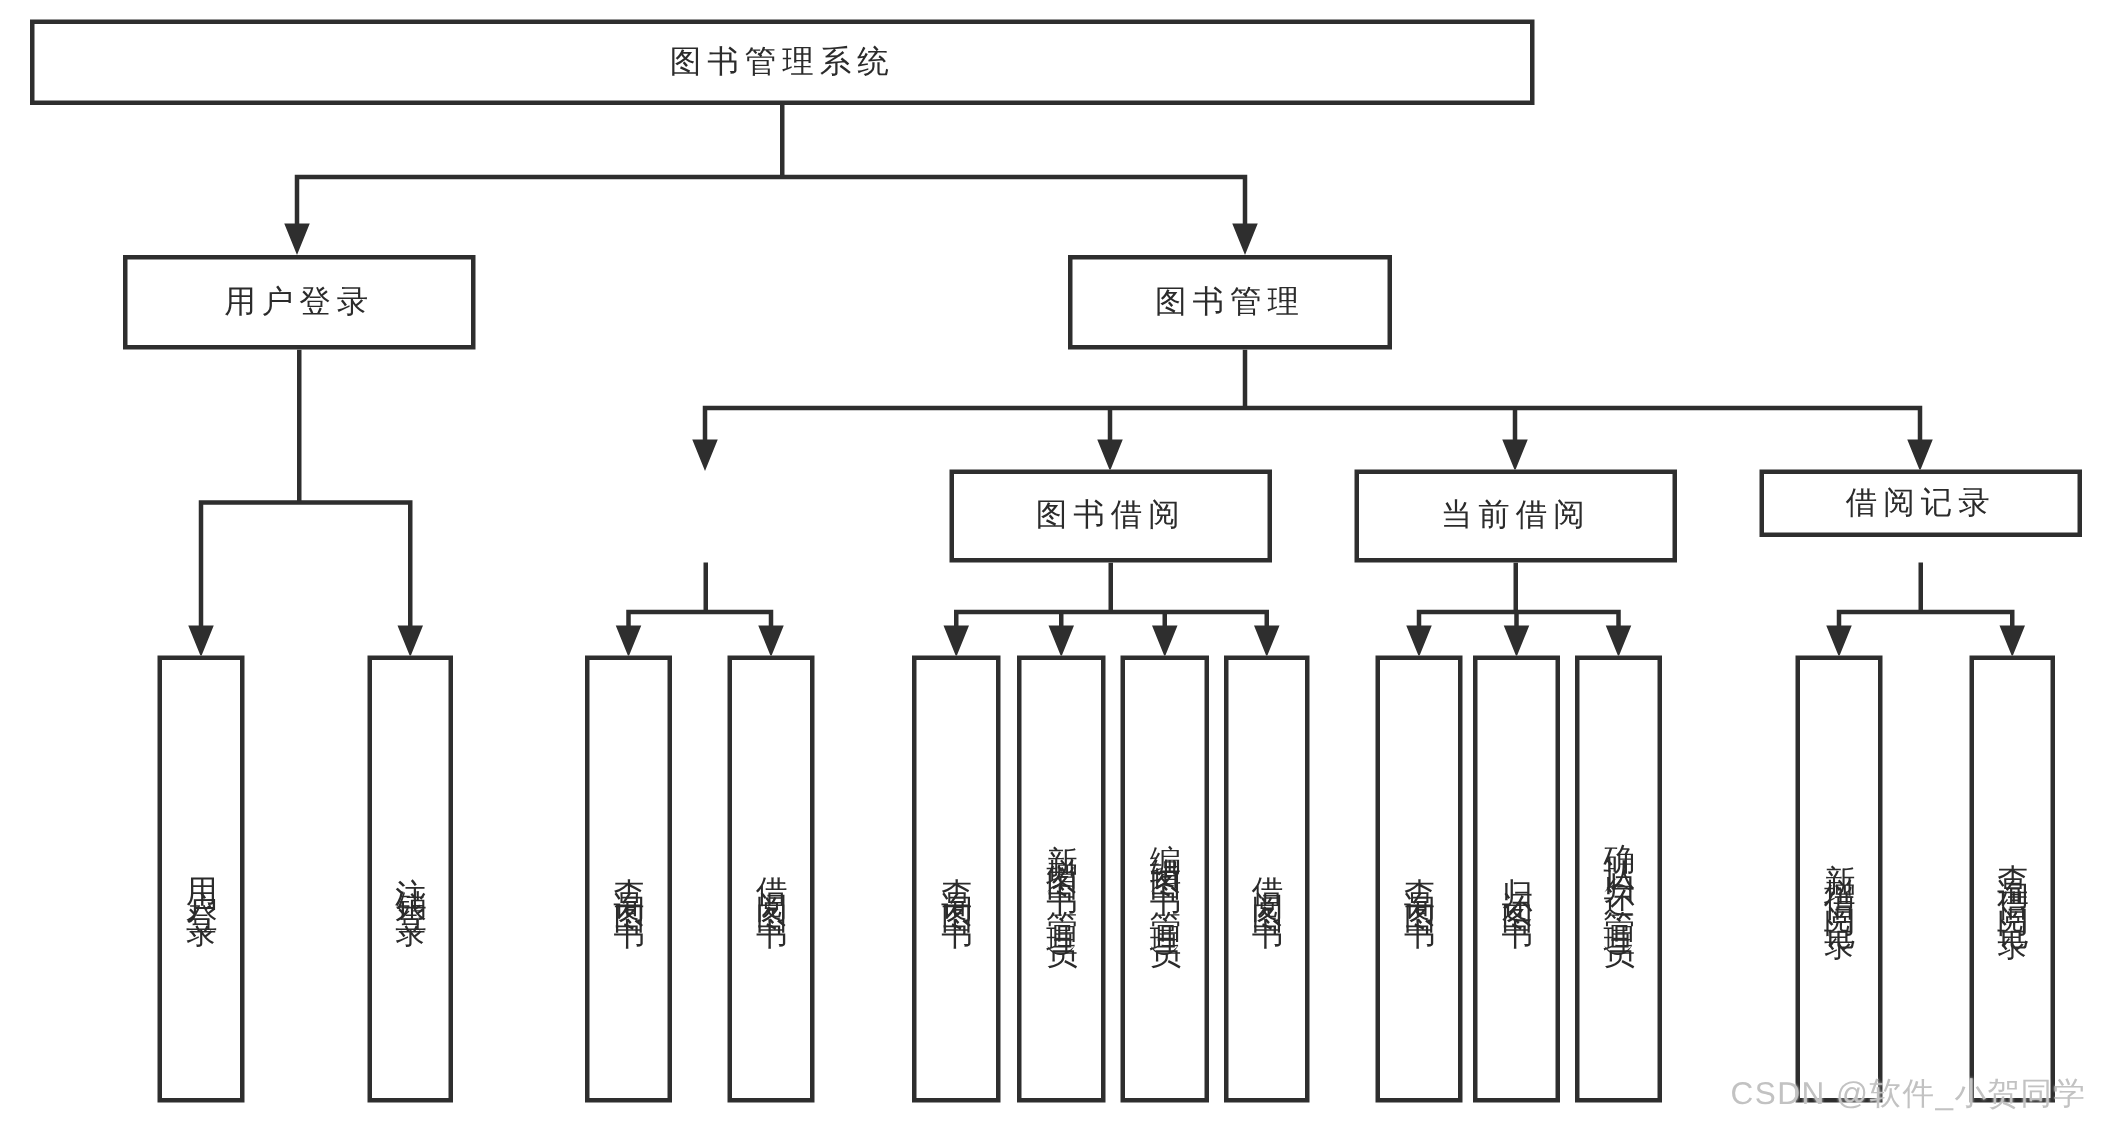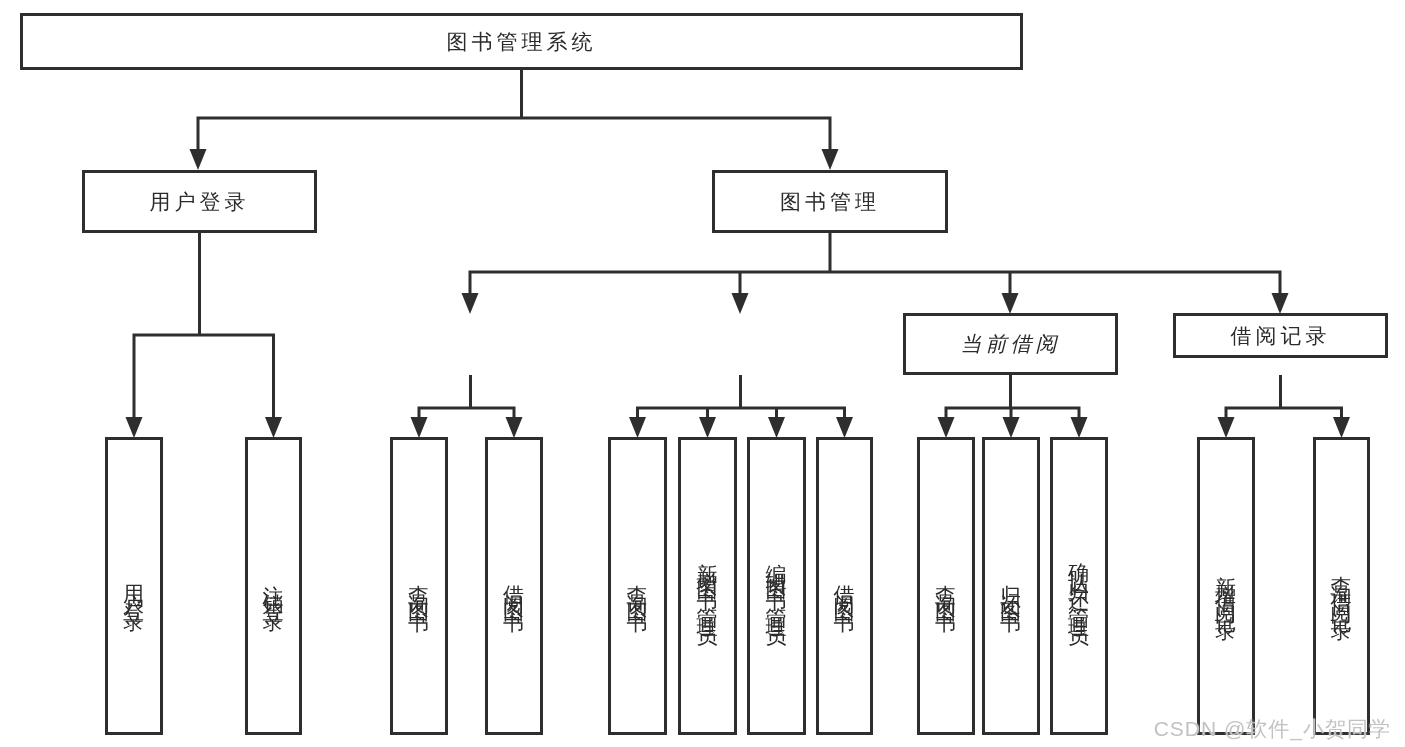--- a/index.html
+++ b/index.html
@@ -69,23 +69,24 @@
              M134 438l-8.5-21h17z M273.5 438l-8.5-21h17z
              M419 438l-8.5-21h17z M514 438l-8.5-21h17z
              M637.5 438l-8.5-21h17z M707.5 438l-8.5-21h17z M776.5 438l-8.5-21h17z M844.5 438l-8.5-21h17z
              M946 438l-8.5-21h17z M1011 438l-8.5-21h17z M1079 438l-8.5-21h17z
              M1226 438l-8.5-21h17z M1341.5 438l-8.5-21h17z"></path>
   </svg>
 
   <div class="box hbox" style="left:20px; top:13px; width:1003px; height:57px;">图书管理系统</div>
 
   <div class="box hbox" style="left:82px; top:170px; width:235px; height:63px;">用户登录</div>
-  <div class="box hbox" style="left:712px; top:170px; width:236px; height:63px;">图书管理</div>
+  <div class="box hbox" style="left:712px; top:170px; width:216px; height:63px;">图书管理</div>
 
-  <div class="box hbox" style="left:903px; top:313px; width:215px; height:62px;font-style:italic;">当前借阅</div>
+  <div class="box hbox" style="left:633px; top:313px; width:215px; height:62px;">图书借阅</div>
+  <div class="box hbox" style="left:903px; top:313px; width:215px; height:62px;">当前借阅</div>
   <div class="box hbox" style="left:1173px; top:313px; width:215px; height:45px;">借阅记录</div>
 
   <div class="box vbox" style="left:105px; top:437px; width:58px; height:298px;">用户登录</div>
   <div class="box vbox" style="left:245px; top:437px; width:57px; height:298px;">注销登录</div>
 
   <div class="box vbox" style="left:390px; top:437px; width:58px; height:298px;">查询图书</div>
   <div class="box vbox" style="left:485px; top:437px; width:58px; height:298px;">借阅图书</div>
 
   <div class="box vbox" style="left:608px; top:437px; width:59px; height:298px;">查询图书</div>
   <div class="box vbox" style="left:678px; top:437px; width:59px; height:298px;">新增图书（管理员）</div>

